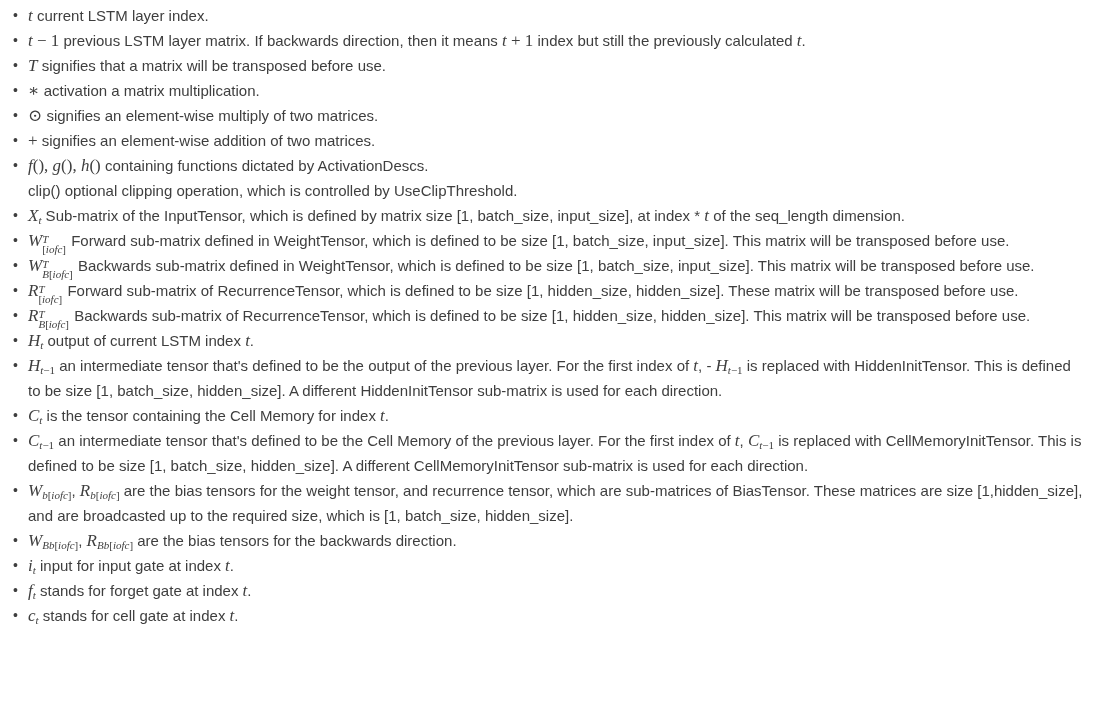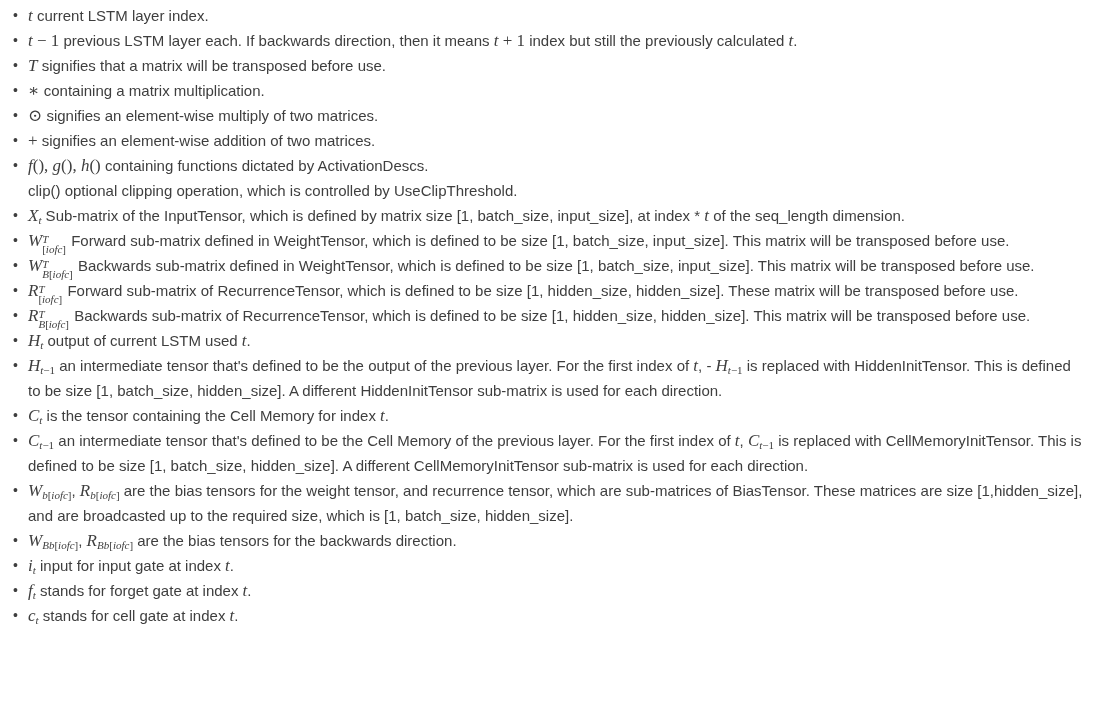--- a/index.html
+++ b/index.html
@@ -53,32 +53,32 @@
     line-height: 10px;
     text-align: left;
   }
   .txt { white-space: normal; }
 </style>
 </head>
 <body style="background: rgb(255, 255, 255); color: rgb(62, 62, 62);">
 
 <ul class="notation">
     <li><span class="math"><span class="it">t</span></span><span class="txt"> current LSTM layer index.</span></li>
-    <li><span class="math"><span class="it">t</span><span> − 1</span></span><span class="txt"> previous LSTM layer each. If backwards direction, then it means </span><span class="math"><span class="it">t</span><span> + 1</span></span><span class="txt"> index but still the previously calculated </span><span class="math"><span class="it">t</span></span><span class="txt">.</span></li>
+    <li><span class="math"><span class="it">t</span><span> − 1</span></span><span class="txt"> previous LSTM layer matrix. If backwards direction, then it means </span><span class="math"><span class="it">t</span><span> + 1</span></span><span class="txt"> index but still the previously calculated </span><span class="math"><span class="it">t</span></span><span class="txt">.</span></li>
     <li><span class="math"><span class="it">T</span></span><span class="txt"> signifies that a matrix will be transposed before use.</span></li>
-    <li><span class="math"><span>∗</span></span><span class="txt"> containing a matrix multiplication.</span></li>
+    <li><span class="math"><span>∗</span></span><span class="txt"> activation a matrix multiplication.</span></li>
     <li><span class="math"><span>⊙</span></span><span class="txt"> signifies an element-wise multiply of two matrices.</span></li>
     <li><span class="math"><span>+</span></span><span class="txt"> signifies an element-wise addition of two matrices.</span></li>
     <li><span class="math"><span class="it">f</span><span>(), </span><span class="it">g</span><span>(), </span><span class="it">h</span><span>()</span></span><span class="txt"> containing functions dictated by ActivationDescs.</span><br><span class="txt">clip() optional clipping operation, which is controlled by UseClipThreshold.</span></li>
     <li><span class="math"><span class="it">X</span><span class="msub"><span class="it">t</span></span></span><span class="txt"> Sub-matrix of the InputTensor, which is defined by matrix size [1, batch_size, input_size], at index * </span><span class="math"><span class="it">t</span></span><span class="txt"> of the seq_length dimension.</span></li>
     <li><span class="math"><span class="it">W</span><span class="mstack"><span class="srow"><span class="it">T</span></span><span class="srow"><span>[</span><span class="it">iofc</span><span>]</span></span></span></span><span class="txt"> Forward sub-matrix defined in WeightTensor, which is defined to be size [1, batch_size, input_size]. This matrix will be transposed before use.</span></li>
     <li><span class="math"><span class="it">W</span><span class="mstack"><span class="srow"><span class="it">T</span></span><span class="srow"><span class="it">B</span><span>[</span><span class="it">iofc</span><span>]</span></span></span></span><span class="txt"> Backwards sub-matrix defined in WeightTensor, which is defined to be size [1, batch_size, input_size]. This matrix will be transposed before use.</span></li>
     <li><span class="math"><span class="it">R</span><span class="mstack"><span class="srow"><span class="it">T</span></span><span class="srow"><span>[</span><span class="it">iofc</span><span>]</span></span></span></span><span class="txt"> Forward sub-matrix of RecurrenceTensor, which is defined to be size [1, hidden_size, hidden_size]. These matrix will be transposed before use.</span></li>
     <li><span class="math"><span class="it">R</span><span class="mstack"><span class="srow"><span class="it">T</span></span><span class="srow"><span class="it">B</span><span>[</span><span class="it">iofc</span><span>]</span></span></span></span><span class="txt"> Backwards sub-matrix of RecurrenceTensor, which is defined to be size [1, hidden_size, hidden_size]. This matrix will be transposed before use.</span></li>
-    <li><span class="math"><span class="it">H</span><span class="msub"><span class="it">t</span></span></span><span class="txt"> output of current LSTM used </span><span class="math"><span class="it">t</span></span><span class="txt">.</span></li>
+    <li><span class="math"><span class="it">H</span><span class="msub"><span class="it">t</span></span></span><span class="txt"> output of current LSTM index </span><span class="math"><span class="it">t</span></span><span class="txt">.</span></li>
     <li><span class="math"><span class="it">H</span><span class="msub"><span class="it">t</span><span>−1</span></span></span><span class="txt"> an intermediate tensor that's defined to be the output of the previous layer. For the first index of </span><span class="math"><span class="it">t</span></span><span class="txt">, - </span><span class="math"><span class="it">H</span><span class="msub"><span class="it">t</span><span>−1</span></span></span><span class="txt"> is replaced with HiddenInitTensor. This is defined to be size [1, batch_size, hidden_size]. A different HiddenInitTensor sub-matrix is used for each direction.</span></li>
     <li><span class="math"><span class="it">C</span><span class="msub"><span class="it">t</span></span></span><span class="txt"> is the tensor containing the Cell Memory for index </span><span class="math"><span class="it">t</span></span><span class="txt">.</span></li>
     <li><span class="math"><span class="it">C</span><span class="msub"><span class="it">t</span><span>−1</span></span></span><span class="txt"> an intermediate tensor that's defined to be the Cell Memory of the previous layer. For the first index of </span><span class="math"><span class="it">t</span></span><span class="txt">, </span><span class="math"><span class="it">C</span><span class="msub"><span class="it">t</span><span>−1</span></span></span><span class="txt"> is replaced with CellMemoryInitTensor. This is defined to be size [1, batch_size, hidden_size]. A different CellMemoryInitTensor sub-matrix is used for each direction.</span></li>
     <li><span class="math"><span class="it">W</span><span class="msub"><span class="it">b</span><span>[</span><span class="it">iofc</span><span>]</span></span></span><span class="txt">, </span><span class="math"><span class="it">R</span><span class="msub"><span class="it">b</span><span>[</span><span class="it">iofc</span><span>]</span></span></span><span class="txt"> are the bias tensors for the weight tensor, and recurrence tensor, which are sub-matrices of BiasTensor. These matrices are size [1,hidden_size], and are broadcasted up to the required size, which is [1, batch_size, hidden_size].</span></li>
     <li><span class="math"><span class="it">W</span><span class="msub"><span class="it">Bb</span><span>[</span><span class="it">iofc</span><span>]</span></span></span><span class="txt">, </span><span class="math"><span class="it">R</span><span class="msub"><span class="it">Bb</span><span>[</span><span class="it">iofc</span><span>]</span></span></span><span class="txt"> are the bias tensors for the backwards direction.</span></li>
     <li><span class="math"><span class="it">i</span><span class="msub"><span class="it">t</span></span></span><span class="txt"> input for input gate at index </span><span class="math"><span class="it">t</span></span><span class="txt">.</span></li>
     <li><span class="math"><span class="it">f</span><span class="msub"><span class="it">t</span></span></span><span class="txt"> stands for forget gate at index </span><span class="math"><span class="it">t</span></span><span class="txt">.</span></li>
     <li><span class="math"><span class="it">c</span><span class="msub"><span class="it">t</span></span></span><span class="txt"> stands for cell gate at index </span><span class="math"><span class="it">t</span></span><span class="txt">.</span></li>
   </ul>
 

